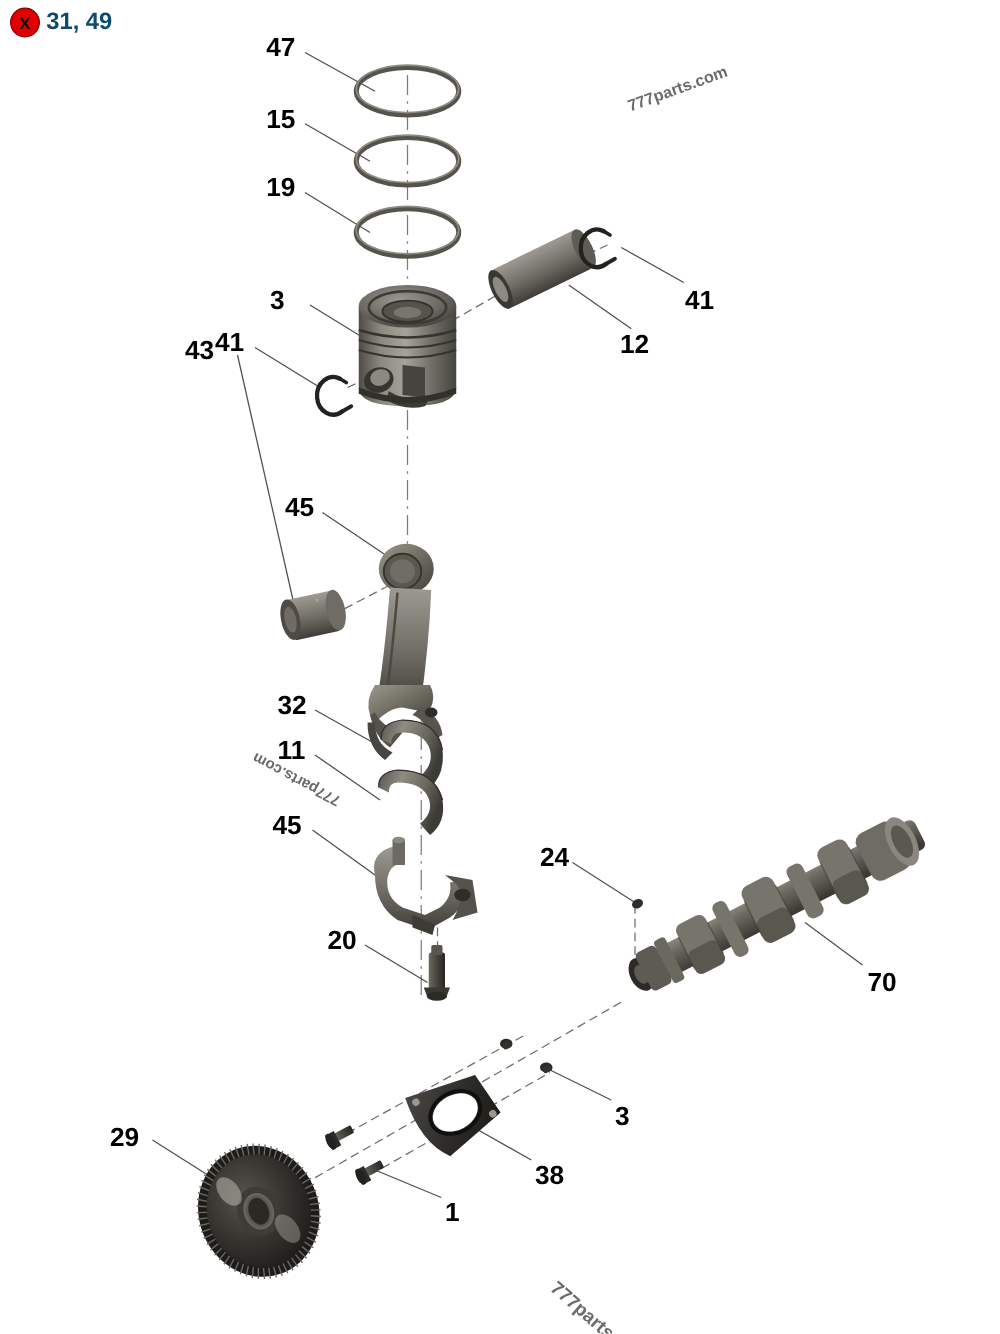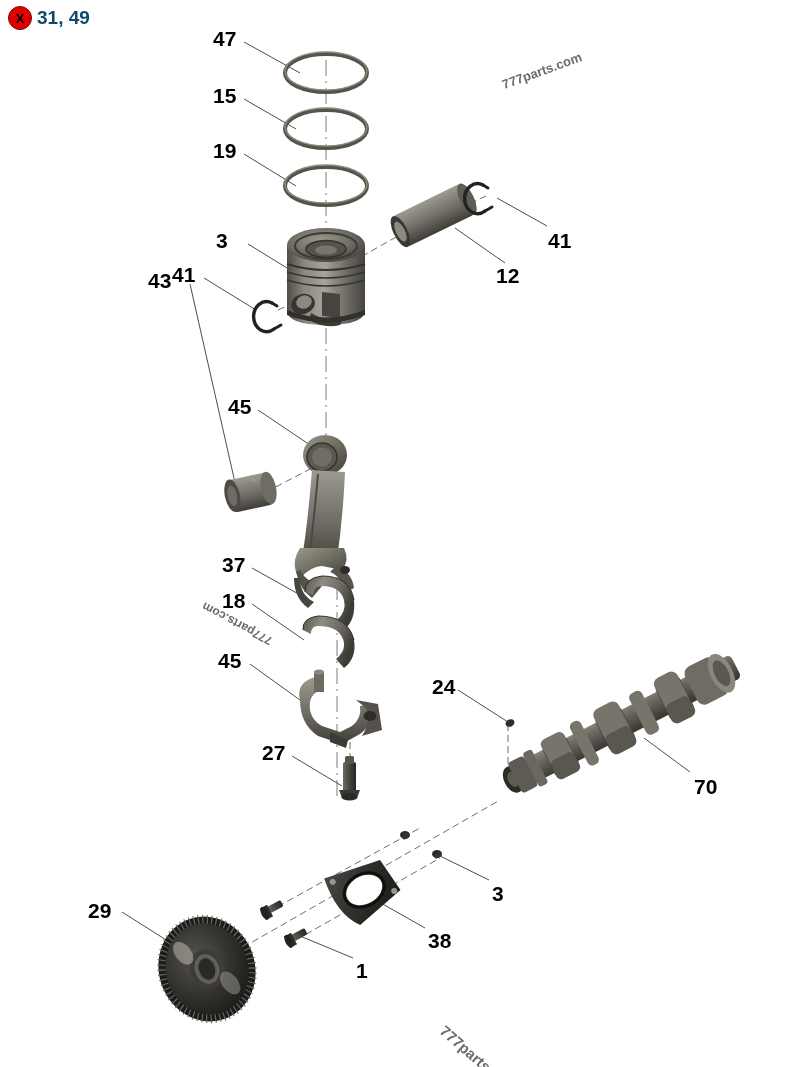--- a/index.html
+++ b/index.html
@@ -397,24 +397,24 @@
 
   <div class="callout" style="left:213px;top:28px">47</div>
   <div class="callout" style="left:213px;top:85px">15</div>
   <div class="callout" style="left:213px;top:140px">19</div>
   <div class="callout" style="left:216px;top:230px">3</div>
   <div class="callout" style="left:172px;top:264px">41</div>
   <div class="callout" style="left:548px;top:230px">41</div>
   <div class="callout" style="left:496px;top:265px">12</div>
   <div class="callout" style="left:228px;top:396px">45</div>
   <div class="callout" style="left:148px;top:270px">43</div>
-  <div class="callout" style="left:222px;top:554px">37</div>
-  <div class="callout" style="left:222px;top:590px">18</div>
+  <div class="callout" style="left:222px;top:554px">32</div>
+  <div class="callout" style="left:222px;top:590px">11</div>
   <div class="callout" style="left:218px;top:650px">45</div>
-  <div class="callout" style="left:262px;top:742px">27</div>
+  <div class="callout" style="left:262px;top:742px">20</div>
   <div class="callout" style="left:432px;top:676px">24</div>
   <div class="callout" style="left:694px;top:776px">70</div>
   <div class="callout" style="left:492px;top:883px">3</div>
   <div class="callout" style="left:428px;top:930px">38</div>
   <div class="callout" style="left:356px;top:960px">1</div>
   <div class="callout" style="left:88px;top:900px">29</div>
 
   <div class="wm wm1">777parts.com</div>
   <div class="wm wm2">777parts.com</div>
   <div class="wm wm3">777parts</div>

